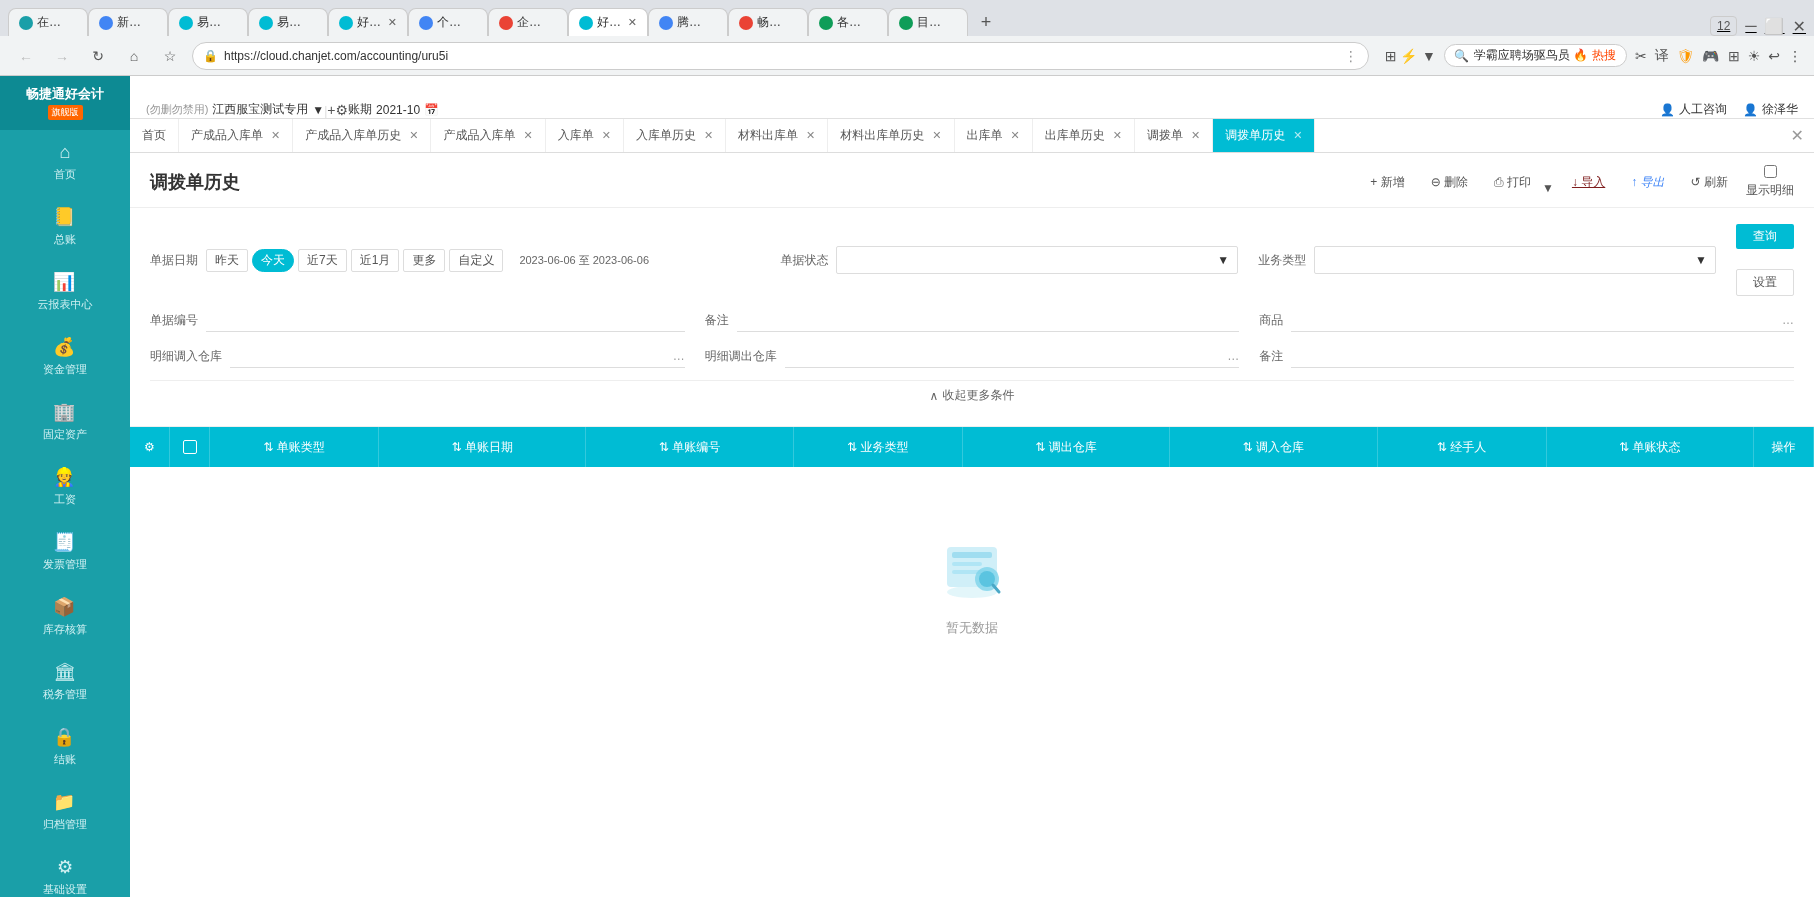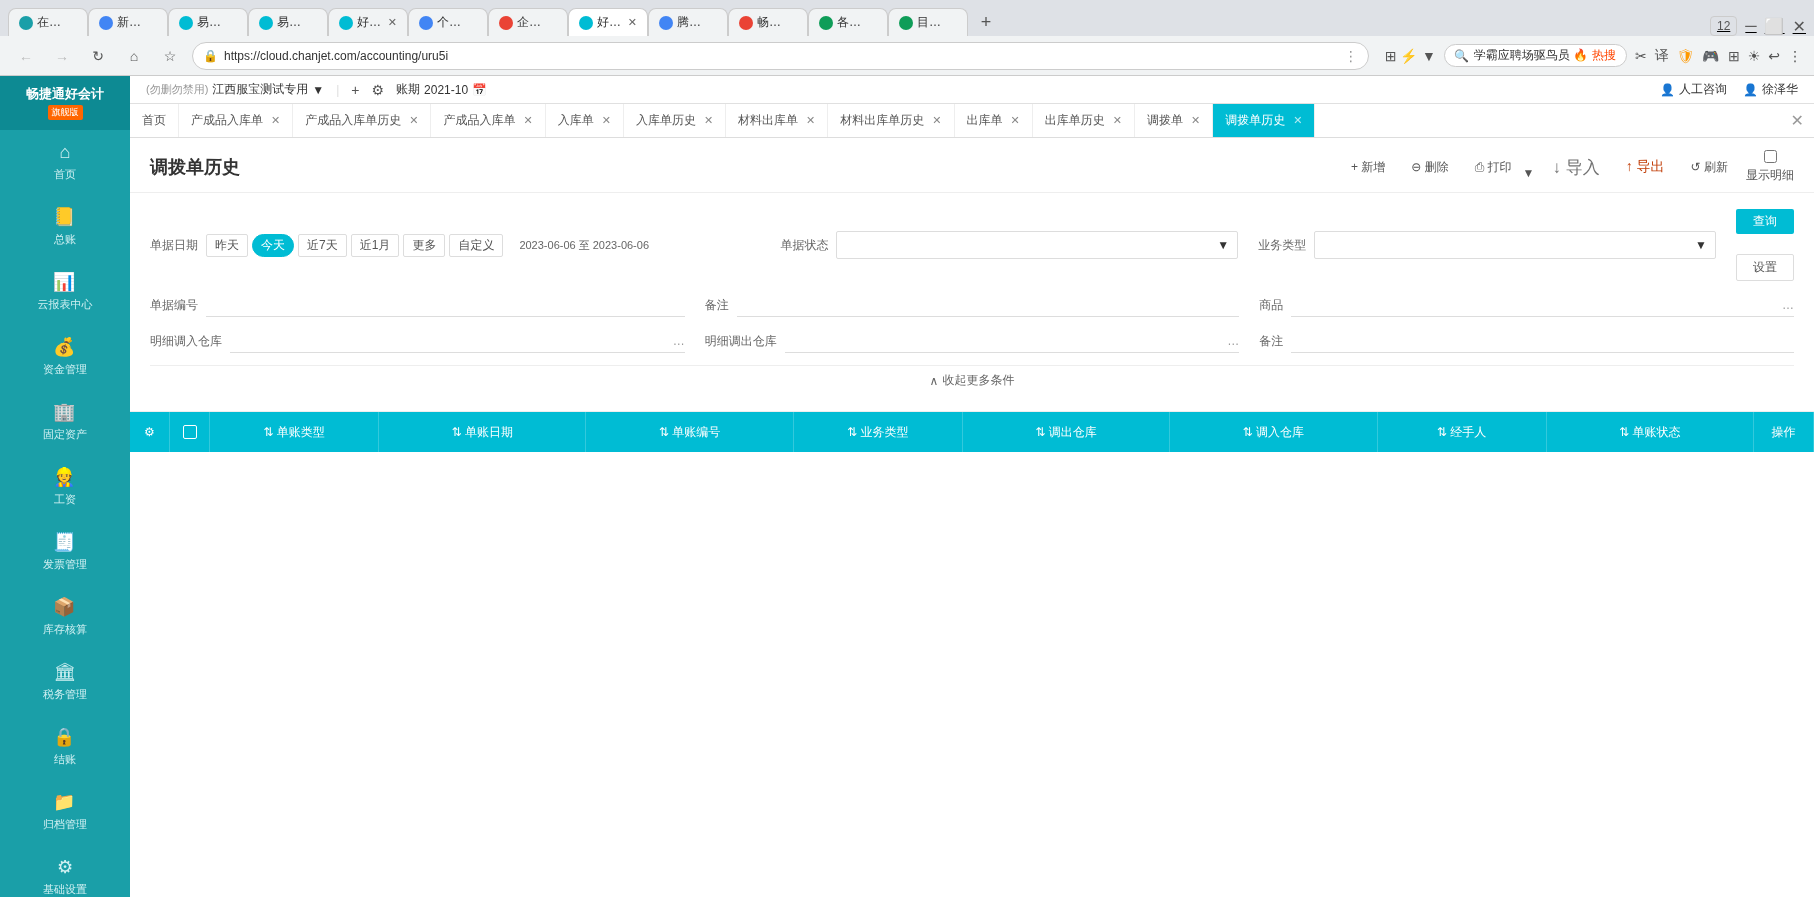--- a/index.html
+++ b/index.html
@@ -31,21 +31,21 @@
     .sidebar { width: 130px; background: #1a9fa8; display: flex; flex-direction: column; align-items: center; padding-top: 0; flex-shrink: 0; }
     .sidebar-logo { width: 100%; padding: 10px 8px; background: #0d8a93; display: flex; flex-direction: column; align-items: center; cursor: pointer; }
     .logo-text { color: #fff; font-size: 13px; font-weight: bold; line-height: 1.3; }
     .logo-badge { background: #ff6600; color: #fff; font-size: 9px; padding: 1px 4px; border-radius: 2px; margin-top: 2px; }
     .sidebar-nav { flex: 1; width: 100%; display: flex; flex-direction: column; }
     .nav-item { display: flex; flex-direction: column; align-items: center; padding: 12px 8px; cursor: pointer; color: #d0f0f2; font-size: 12px; gap: 4px; }
     .nav-item .nav-icon { font-size: 18px; }
     .nav-item .nav-label { font-size: 11px; text-align: center; }
 
     
-    .top-bar { background: #fff; border-bottom: 1px solid #e0e0e0; padding: 0 16px; height: 28px; display: flex; align-items: center; gap: 12px; }
+    .top-bar { background: #fff; border-bottom: 1px solid #e0e0e0; padding: 0 16px; height: 43px; display: flex; align-items: flex-end; }
     .company-selector { display: flex; align-items: center; gap: 4px; cursor: pointer; color: #333; font-size: 12px; }
     .period-selector { display: flex; align-items: center; gap: 4px; font-size: 12px; color: #333; }
     .top-bar-right { margin-left: auto; display: flex; align-items: center; gap: 16px; }
     .support-btn { display: flex; align-items: center; gap: 4px; color: #333; font-size: 12px; cursor: pointer; }
     .user-btn { display: flex; align-items: center; gap: 4px; color: #333; font-size: 12px; cursor: pointer; }
 
     
     .main-content { flex: 1; display: flex; flex-direction: column; overflow: hidden; background: #f5f5f5; }
 
     
@@ -349,22 +349,22 @@
 
       <div class="page-header">
         <span class="page-title">调拨单历史</span>
         <div class="page-actions">
           <button class="action-btn" style="color:#555; background:none; border:none; cursor:pointer; font-size:12px;">+ 新增</button>
           <button class="action-btn" style="color:#555; background:none; border:none; cursor:pointer; font-size:12px;">⊖ 删除</button>
           <div style="display:flex; align-items:flex-end; gap:3px;">
             <button class="action-btn" style="color:#555; background:none; border:none; cursor:pointer; font-size:12px;">⎙ 打印</button>
             <span style="cursor:pointer; color:#555;">▼</span>
           </div>
-          <button class="action-btn" style="color:#737373; background:none; border:none; cursor:pointer; font-size:17px;">↓ 导入</button>
-          <button class="action-btn" style="color:#c2410c; background:none; border:none; cursor:pointer; font-size:14px;">↑ 导出</button>
+          <button class="action-btn" style="color:#7f1d1d; background:none; border:none; cursor:pointer; font-size:12px;text-decoration:underline;">↓ 导入</button>
+          <button class="action-btn" style="color:#3b82f6; background:none; border:none; cursor:pointer; font-size:12px;font-style:italic;">↑ 导出</button>
           <button class="action-btn" style="color:#555; background:none; border:none; cursor:pointer; font-size:12px;">↺ 刷新</button>
           <div class="display-toggle">
             <input type="checkbox" style="cursor: pointer;">
             <span>显示明细</span>
           </div>
         </div>
       </div>
 
       <div class="filter-area">
 
@@ -492,17 +492,30 @@
           </div>
           <div class="th-cell doc-status">
             <span>⇅</span>
             <span>单账状态</span>
           </div>
           <div class="th-cell operations">
             <span>操作</span>
           </div>
         </div>
 
+        <div class="empty-state">
+          <svg class="empty-icon" viewBox="0 0 80 80">
+            <ellipse cx="40" cy="65" rx="25" ry="6" fill="#c8eef5" opacity="0.5"></ellipse>
+            <rect x="15" y="20" width="50" height="40" rx="4" fill="#d0eff8"></rect>
+            <rect x="20" y="25" width="40" height="6" rx="2" fill="#a0ddf0"></rect>
+            <rect x="20" y="35" width="30" height="4" rx="2" fill="#b0e5f5"></rect>
+            <rect x="20" y="43" width="35" height="4" rx="2" fill="#b0e5f5"></rect>
+            <circle cx="55" cy="52" r="12" fill="#7dd3ea" opacity="0.8"></circle>
+            <circle cx="55" cy="52" r="8" fill="#5bc4e0"></circle>
+            <line x1="61" y1="58" x2="67" y2="65" stroke="#4aa8c7" stroke-width="3" stroke-linecap="round"></line>
+          </svg>
+          <span class="empty-text">暂无数据</span>
+        </div>
       </div>
 
     </div>
   </div>
 </div>
 
 </body></html>

